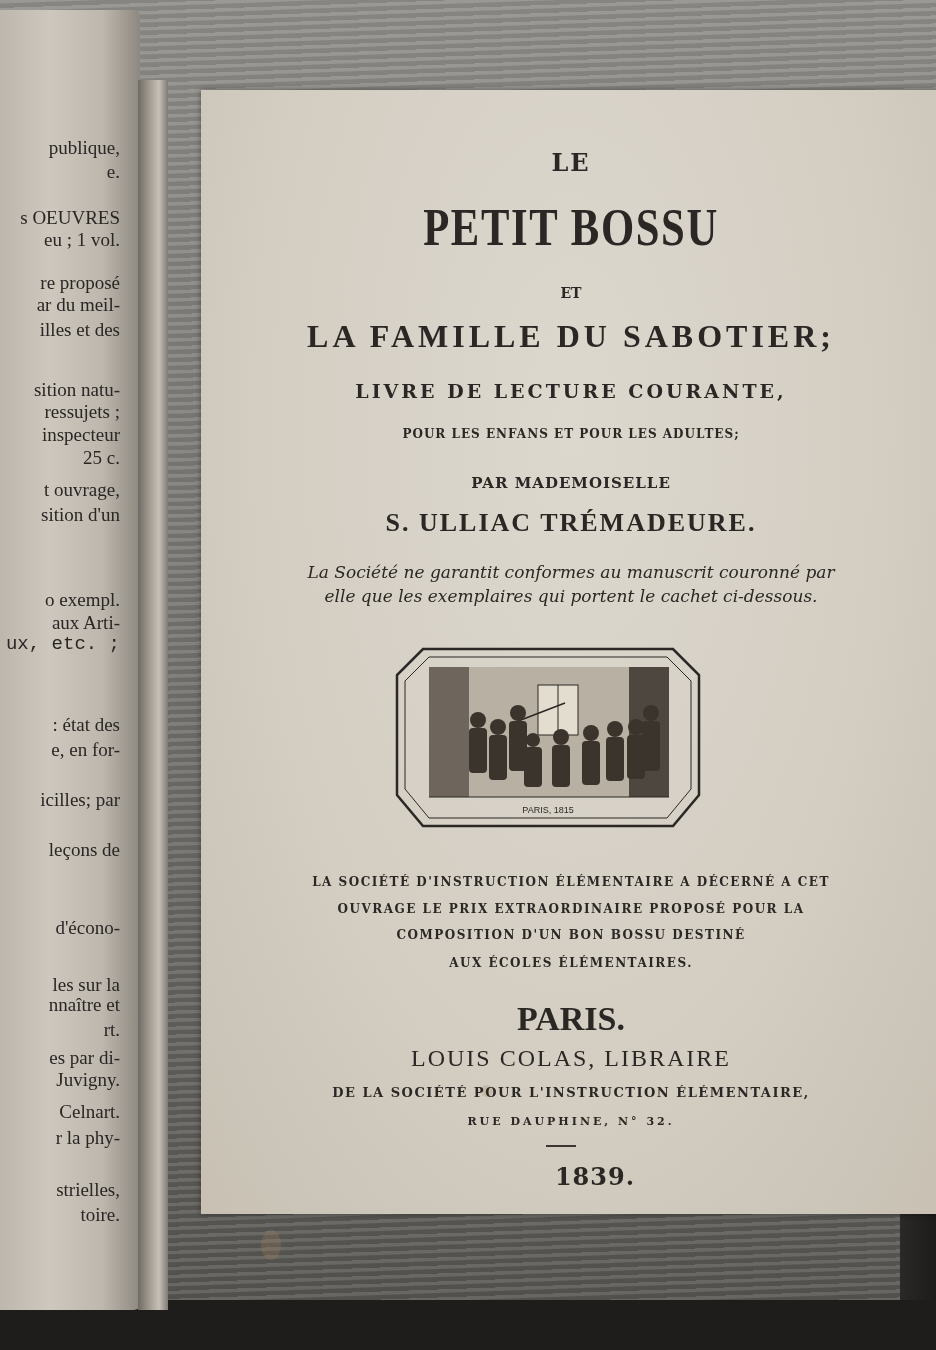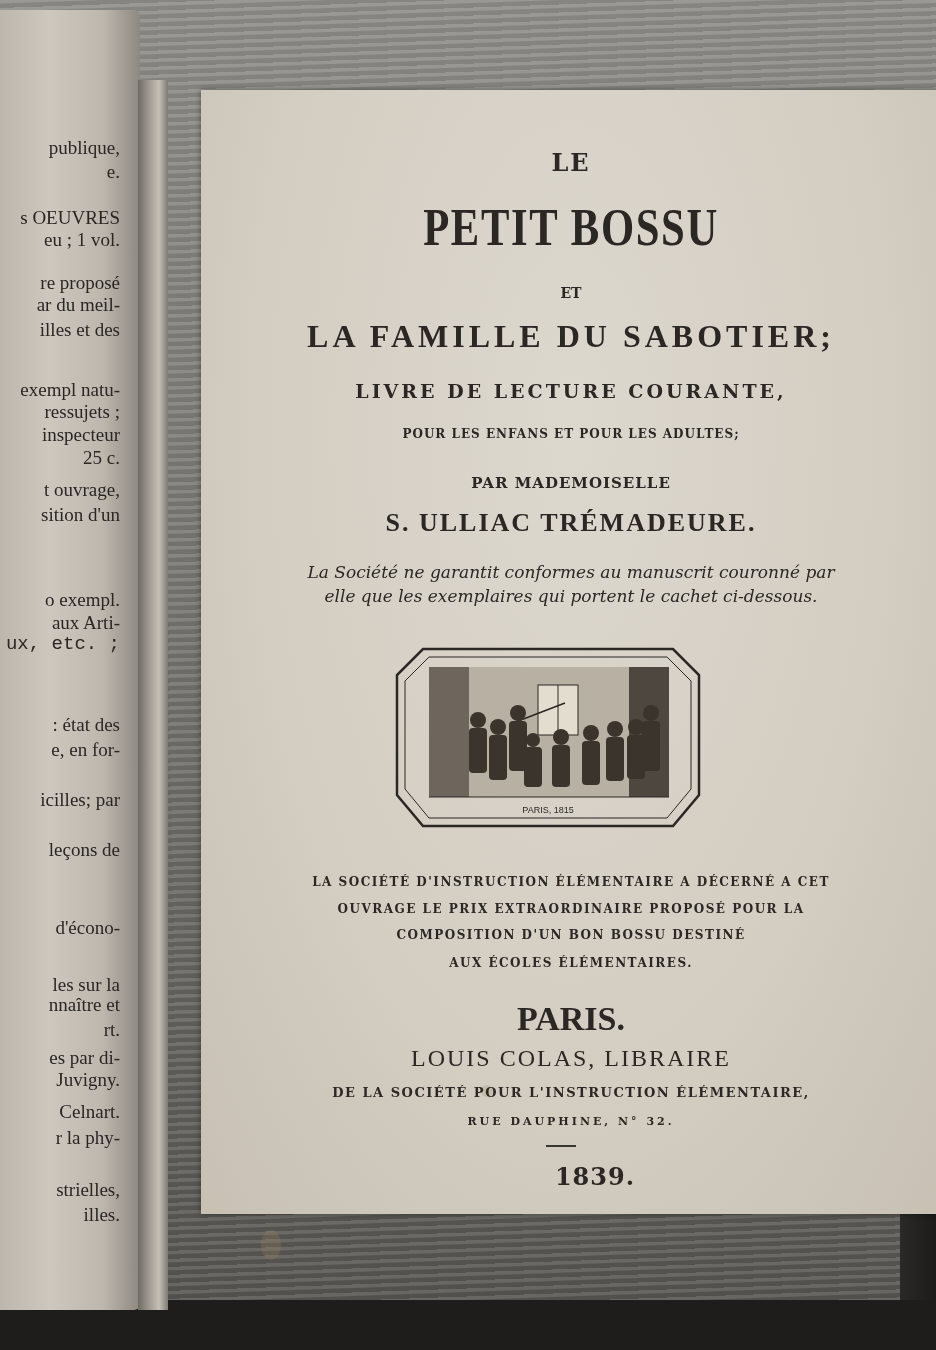--- a/index.html
+++ b/index.html
@@ -55,21 +55,21 @@
 
 <div class="left-page">
   <div class="left-text" id="left-text">
       <div class="ln" style="top: 128px;">publique,</div>
       <div class="ln" style="top: 152px;">e.</div>
       <div class="ln" style="top: 198px;">s OEUVRES</div>
       <div class="ln" style="top: 220px;">eu ; 1 vol.</div>
       <div class="ln" style="top: 263px;">re proposé</div>
       <div class="ln" style="top: 285px;">ar du meil-</div>
       <div class="ln" style="top: 310px;">illes et des</div>
-      <div class="ln" style="top: 370px;">exempl natu-</div>
+      <div class="ln" style="top: 370px;">sition natu-</div>
       <div class="ln" style="top: 392px;">ressujets ;</div>
       <div class="ln" style="top: 415px;">inspecteur</div>
       <div class="ln" style="top: 438px;">25 c.</div>
       <div class="ln" style="top: 470px;">t ouvrage,</div>
       <div class="ln" style="top: 495px;">sition d'un</div>
       <div class="ln" style="top: 580px;">o exempl.</div>
       <div class="ln" style="top: 603px;">aux Arti-</div>
       <div class="ln" style="top: 625px; font-family: Liberation Mono, monospace;">ux, etc. ;</div>
       <div class="ln" style="top: 680px; margin-top: 25px;">: état des</div>
       <div class="ln" style="top: 730px;">e, en for-</div>
@@ -77,21 +77,21 @@
       <div class="ln" style="top: 830px;">leçons de</div>
       <div class="ln" style="top: 908px;">d'écono-</div>
       <div class="ln" style="top: 965px;">les sur la</div>
       <div class="ln" style="top: 985px;">nnaître et</div>
       <div class="ln" style="top: 1010px;">rt.</div>
       <div class="ln" style="top: 1038px;">es par di-</div>
       <div class="ln" style="top: 1060px;">Juvigny.</div>
       <div class="ln" style="top: 1092px;">Celnart.</div>
       <div class="ln" style="top: 1118px;">r la phy-</div>
       <div class="ln" style="top: 1170px;">strielles,</div>
-      <div class="ln" style="top: 1195px;">illes.</div>
+      <div class="ln" style="top: 1195px;">toire.</div>
     </div>
 </div>
 <div class="gutter"></div>
 
 <div class="page">
   <div class="stain" style="left:60px;top:1140px;width:20px;height:30px;"></div>
   <div class="stain" style="left:280px;top:995px;width:12px;height:12px;"></div>
 
   <div class="c le">LE</div>
   <div class="c petit">PETIT BOSSU</div>

